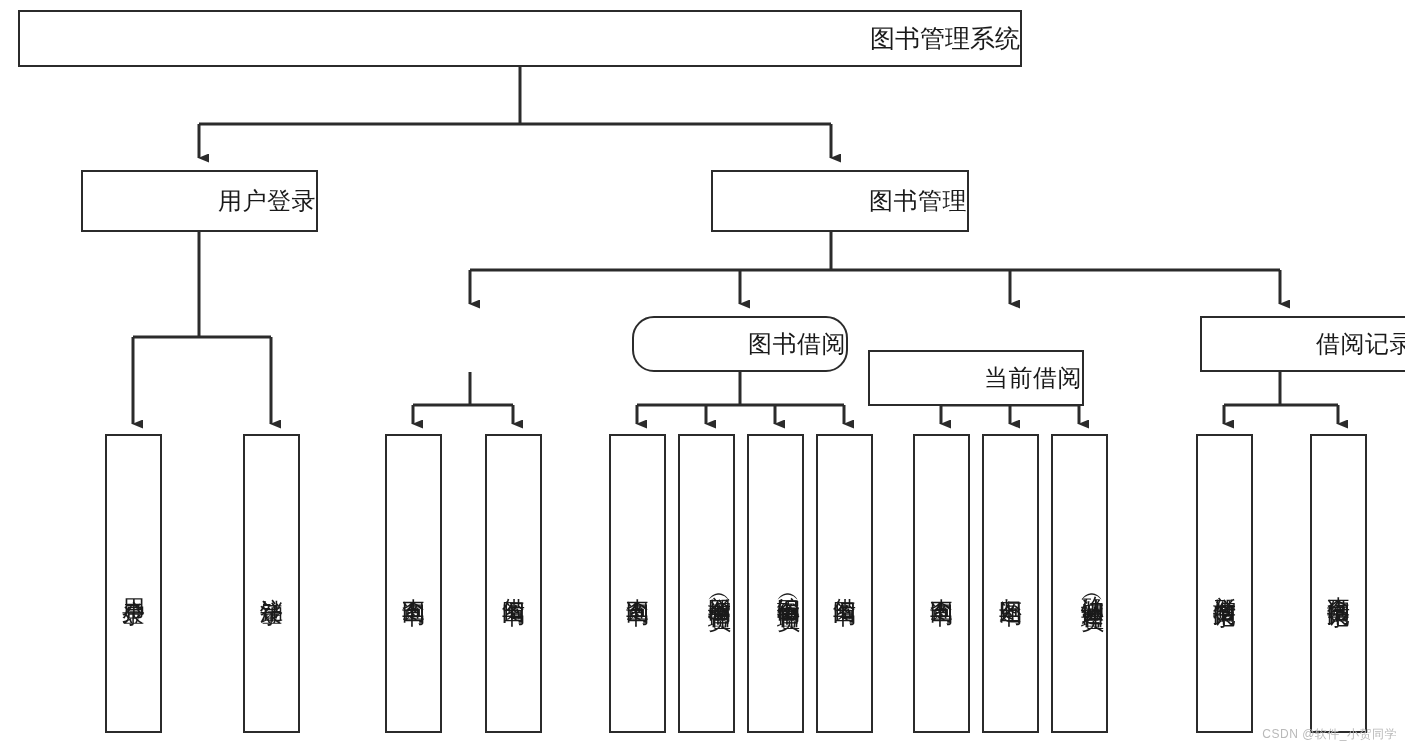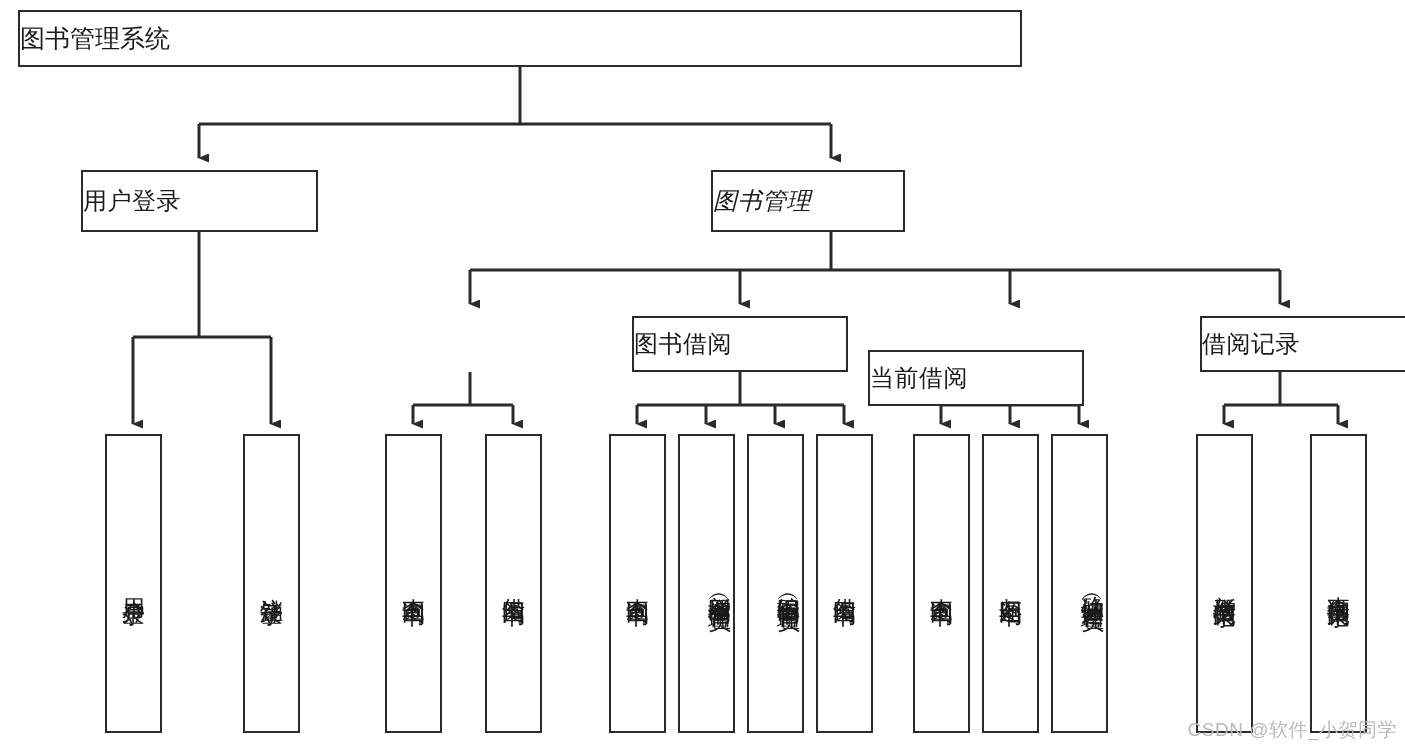--- a/index.html
+++ b/index.html
@@ -26,21 +26,21 @@
     height: 747px;
     pointer-events: none;
   }
   .node {
     position: absolute;
     box-sizing: border-box;
     border: 2.6px solid #2b2b2b;
     background: #ffffff;
     display: flex;
     align-items: center;
-    justify-content: flex-start;
+    justify-content: flex-end;
     color: #1a1a1a;
     line-height: 1.18;
   }
   .node.h {
     font-size: 24px;
     letter-spacing: 0.5px;
   }
   .node.root {
     font-size: 25px;
   }
@@ -58,21 +58,21 @@
     padding-top: 0;
   }
   .label {
     white-space: pre;
     display: block;
   }
   #watermark {
     position: absolute;
     right: 8px;
     bottom: 4px;
-    font-size: 19px;
+    font-size: 12px;
     color: #b9b9b9;
     letter-spacing: 0.5px;
     white-space: nowrap;
   }
 </style>
 </head>
 <body>
 
 <div id="canvas">
 
@@ -127,25 +127,25 @@
     </g>
   </svg>
 
   <div class="node root" style="left:18px; top:10px; width:1004px; height:57px;">
     <span class="label">图书管理系统</span>
   </div>
 
   <div class="node h" style="left:81px; top:170px; width:237px; height:62px;">
     <span class="label">用户登录</span>
   </div>
-  <div class="node h" style="left:711px; top:170px; width:194px; height:62px;font-style:italic;">
+  <div class="node h" style="left:711px; top:170px; width:258px; height:62px;">
     <span class="label">图书管理</span>
   </div>
 
-  <div class="node h" style="left:632px; top:316px; width:216px; height:56px;">
+  <div class="node h" style="left:632px; top:316px; width:216px; height:56px;border-radius:22px;">
     <span class="label">图书借阅</span>
   </div>
   <div class="node h" style="left:868px; top:316px; width:216px; height:56px;margin-top:34px;">
     <span class="label">当前借阅</span>
   </div>
   <div class="node h" style="left:1172px; top:316px; width:216px; height:56px;margin-left:28px;">
     <span class="label">借阅记录</span>
   </div>
 
   <div class="node v tall" style="left:105px; top:434px; width:57px; height:299px;">

